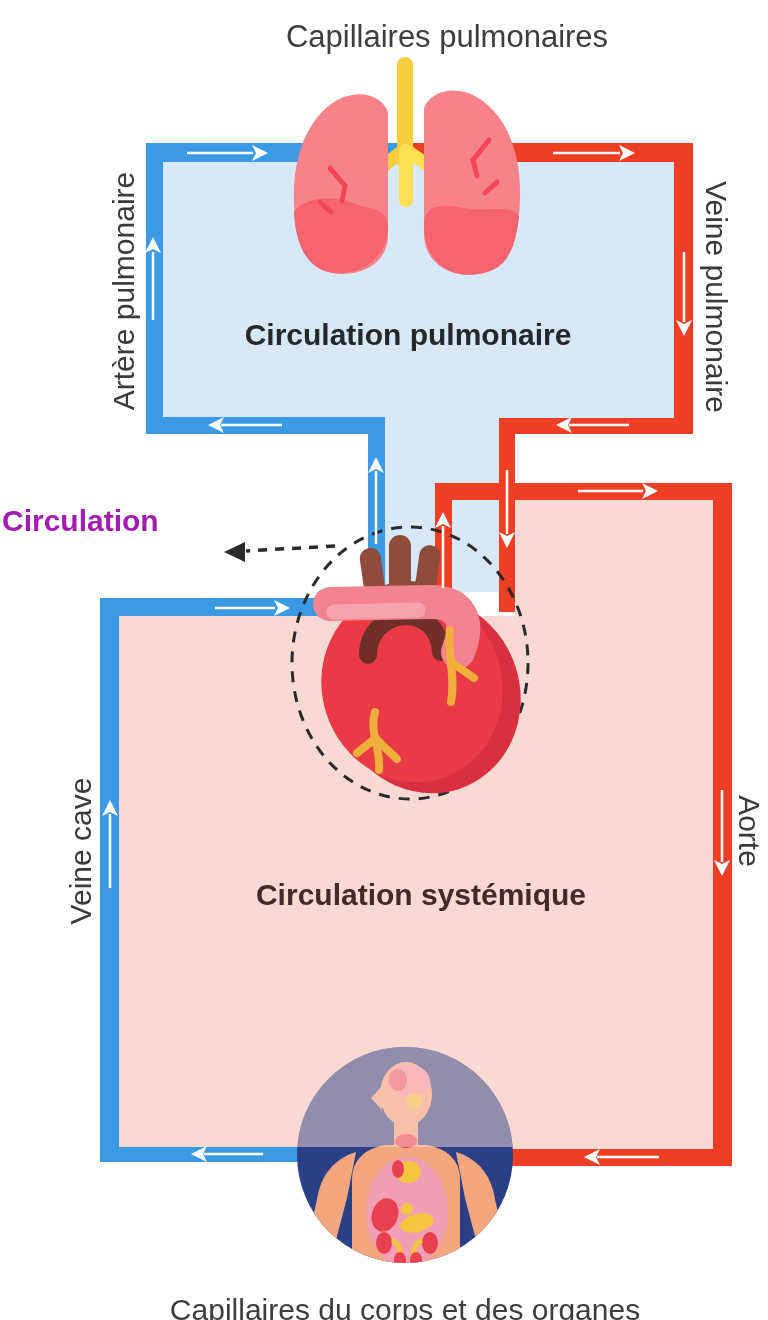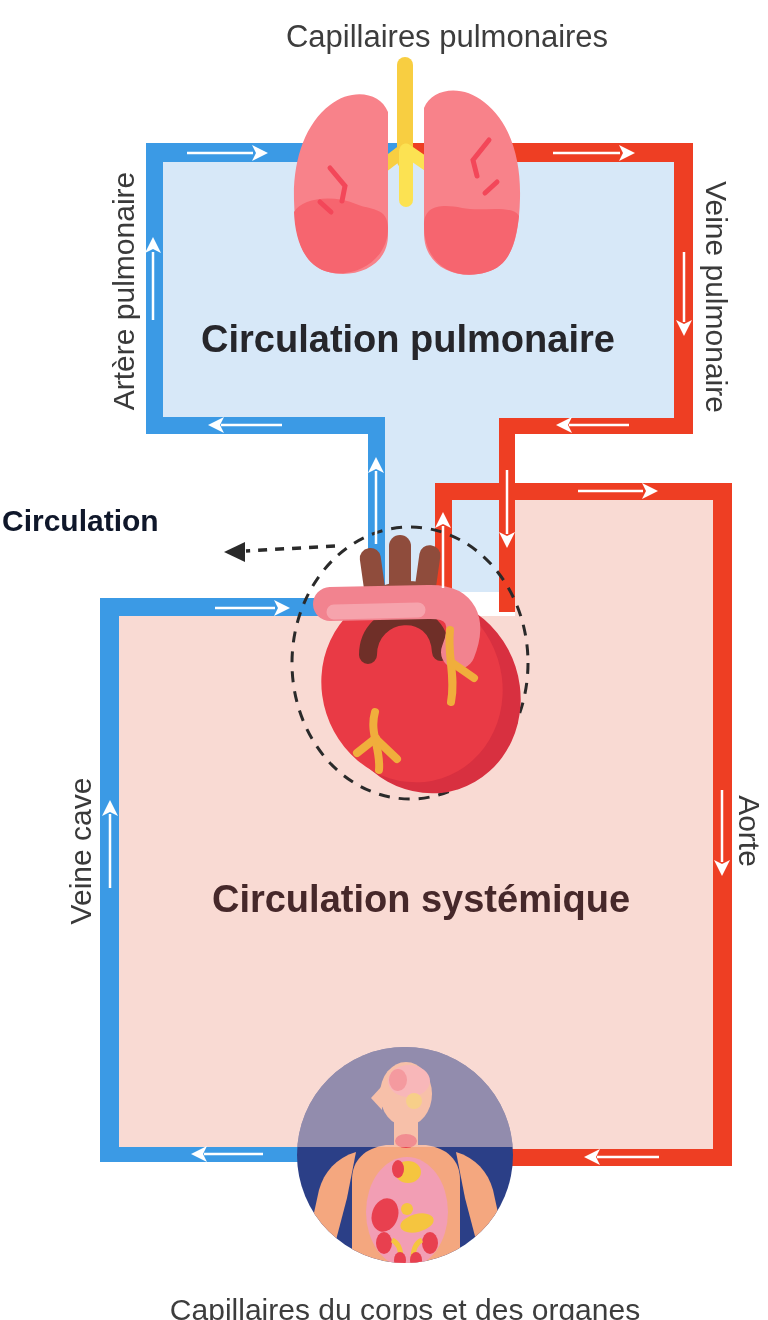--- a/index.html
+++ b/index.html
@@ -3,25 +3,25 @@
 <meta charset="utf-8">
 <style>
   html,body{margin:0;padding:0;background:#ffffff;}
   .canvas{
     position:relative;width:768px;height:1320px;background:#ffffff;
     font-family:"Liberation Sans", sans-serif;overflow:hidden;
   }
   .gfx{position:absolute;left:0;top:0;}
   .lbl{position:absolute;white-space:nowrap;color:#3a3a3a;}
   .caption{font-size:31px;color:#3d3d3d;transform:translateX(-50%);}
-  .region-title{font-weight:bold;font-size:38px;transform:translateX(-50%);}
+  .region-title{font-weight:bold;font-size:30px;transform:translateX(-50%);}
   .vessel{font-size:30px;color:#3a3a3a;}
   .rot-ccw{transform:translate(-50%,-50%) rotate(-90deg);}
   .rot-cw{transform:translate(-50%,-50%) rotate(90deg);}
-  .coronary{font-weight:bold;font-size:30px;color:#0f172a;line-height:1.55;}
+  .coronary{font-weight:bold;font-size:30px;color:#a21caf;line-height:1.55;}
 </style>
 </head>
 <body>
 
 <div class="canvas">
 
   <svg class="gfx" width="768" height="1320" viewBox="0 0 768 1320">
 
     <g>
       <rect x="163" y="162" width="512" height="256" fill="#D7E8F8"></rect>

